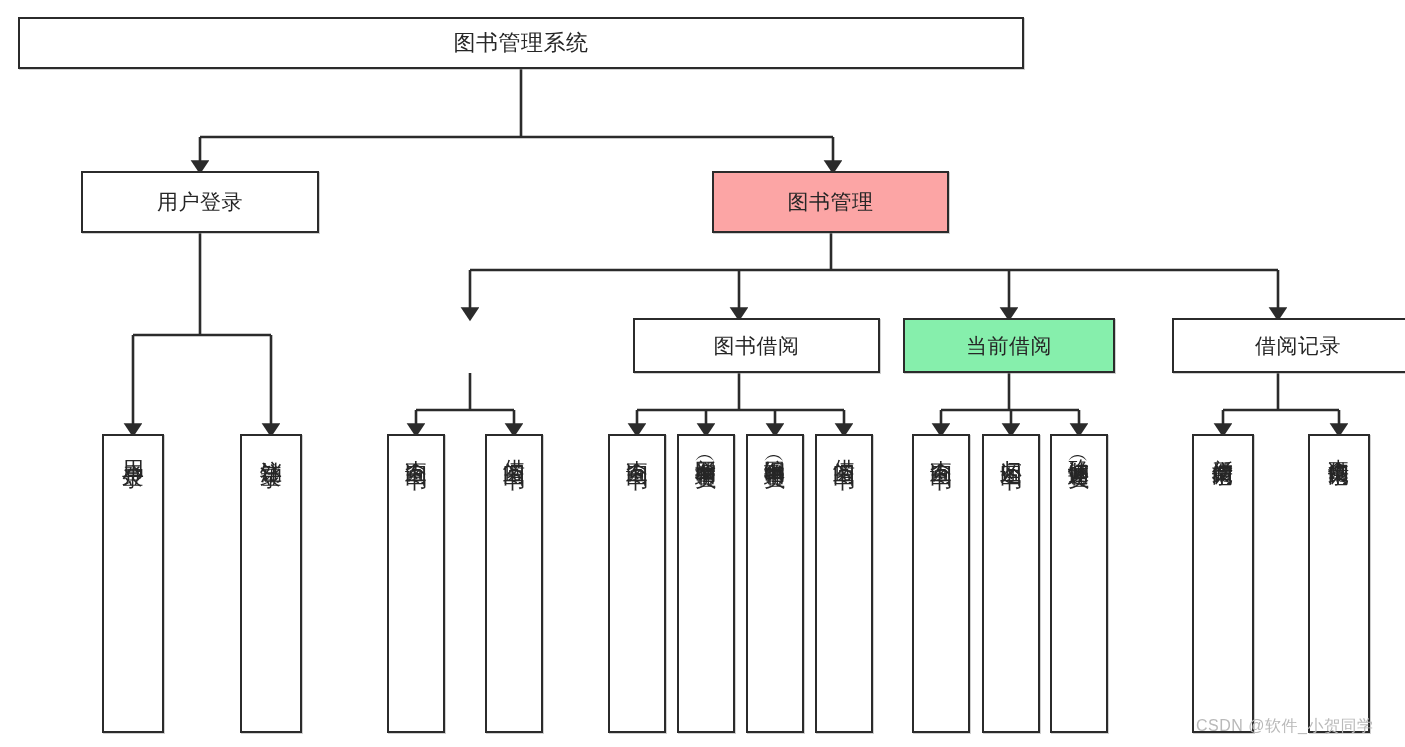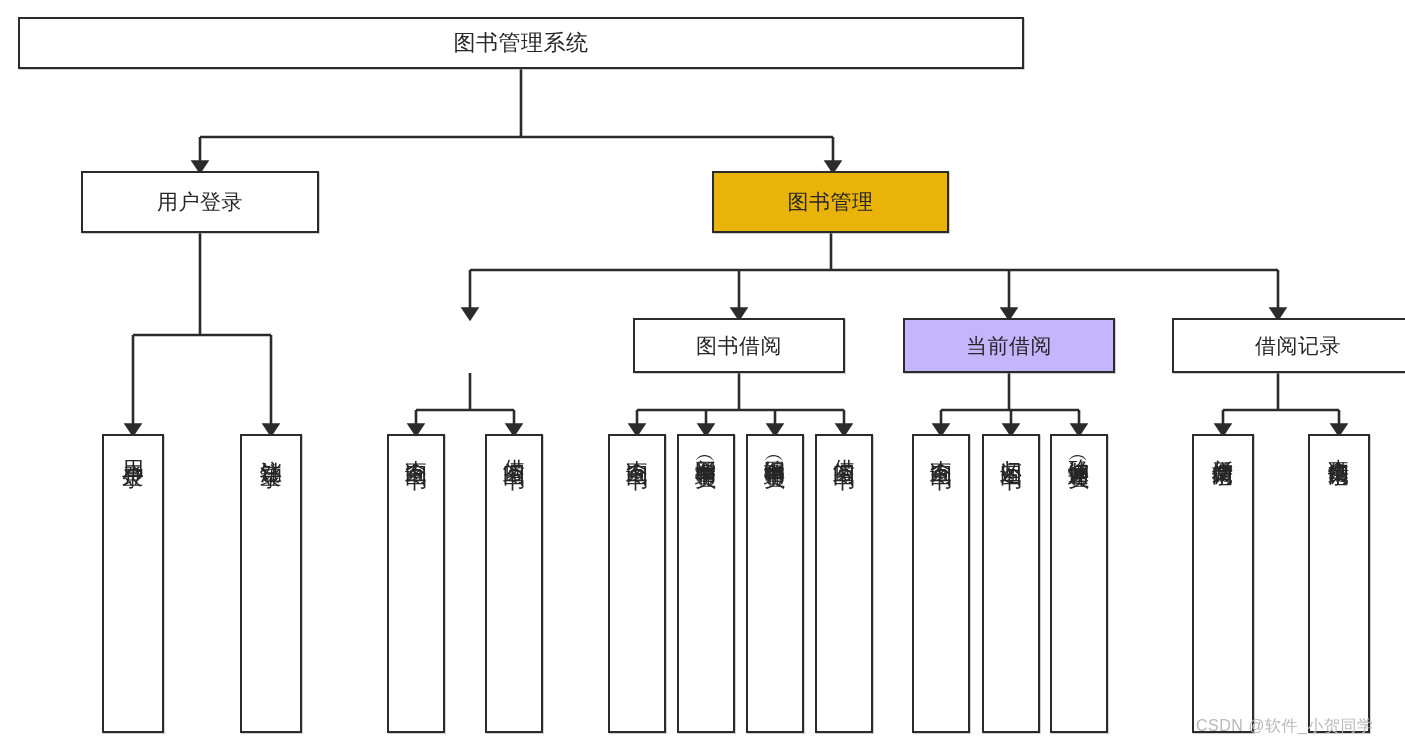--- a/index.html
+++ b/index.html
@@ -132,28 +132,28 @@
     </g>
   </svg>
 
   <div class="node root horizontal" style="left: 18px; top: 17px; width: 1006px; height: 52px; border-color: rgb(43, 43, 43); background: rgb(255, 255, 255); color: rgb(38, 38, 38);">
     <span class="lbl">图书管理系统</span>
   </div>
 
   <div class="node horizontal" style="left: 81px; top: 171px; width: 238px; height: 62px; border-color: rgb(43, 43, 43); background: rgb(255, 255, 255); color: rgb(38, 38, 38);">
     <span class="lbl">用户登录</span>
   </div>
-  <div class="node horizontal" style="left: 712px; top: 171px; width: 237px; height: 62px; border-color: rgb(43, 43, 43); background: #eab308; color: rgb(38, 38, 38);">
+  <div class="node horizontal" style="left: 712px; top: 171px; width: 237px; height: 62px; border-color: rgb(43, 43, 43); background: #fca5a5; color: rgb(38, 38, 38);">
     <span class="lbl">图书管理</span>
   </div>
 
-  <div class="node horizontal" style="left: 633px; top: 318px; width: 212px; height: 55px; border-color: rgb(43, 43, 43); background: rgb(255, 255, 255); color: rgb(38, 38, 38);">
+  <div class="node horizontal" style="left: 633px; top: 318px; width: 247px; height: 55px; border-color: rgb(43, 43, 43); background: rgb(255, 255, 255); color: rgb(38, 38, 38);">
     <span class="lbl">图书借阅</span>
   </div>
-  <div class="node horizontal" style="left: 903px; top: 318px; width: 212px; height: 55px; border-color: rgb(43, 43, 43); background: #c4b5fd; color: rgb(38, 38, 38);">
+  <div class="node horizontal" style="left: 903px; top: 318px; width: 212px; height: 55px; border-color: rgb(43, 43, 43); background: #86efac; color: rgb(38, 38, 38);">
     <span class="lbl">当前借阅</span>
   </div>
   <div class="node horizontal" style="left: 1172px; top: 318px; width: 252px; height: 55px; border-color: rgb(43, 43, 43); background: rgb(255, 255, 255); color: rgb(38, 38, 38);">
     <span class="lbl">借阅记录</span>
   </div>
 
   <div class="node vertical" style="left: 102px; top: 434px; width: 62px; height: 299px; border-color: rgb(43, 43, 43); background: rgb(255, 255, 255); color: rgb(38, 38, 38);">
     <span class="lbl">用户登录</span>
   </div>
   <div class="node vertical" style="left: 240px; top: 434px; width: 62px; height: 299px; border-color: rgb(43, 43, 43); background: rgb(255, 255, 255); color: rgb(38, 38, 38);">

